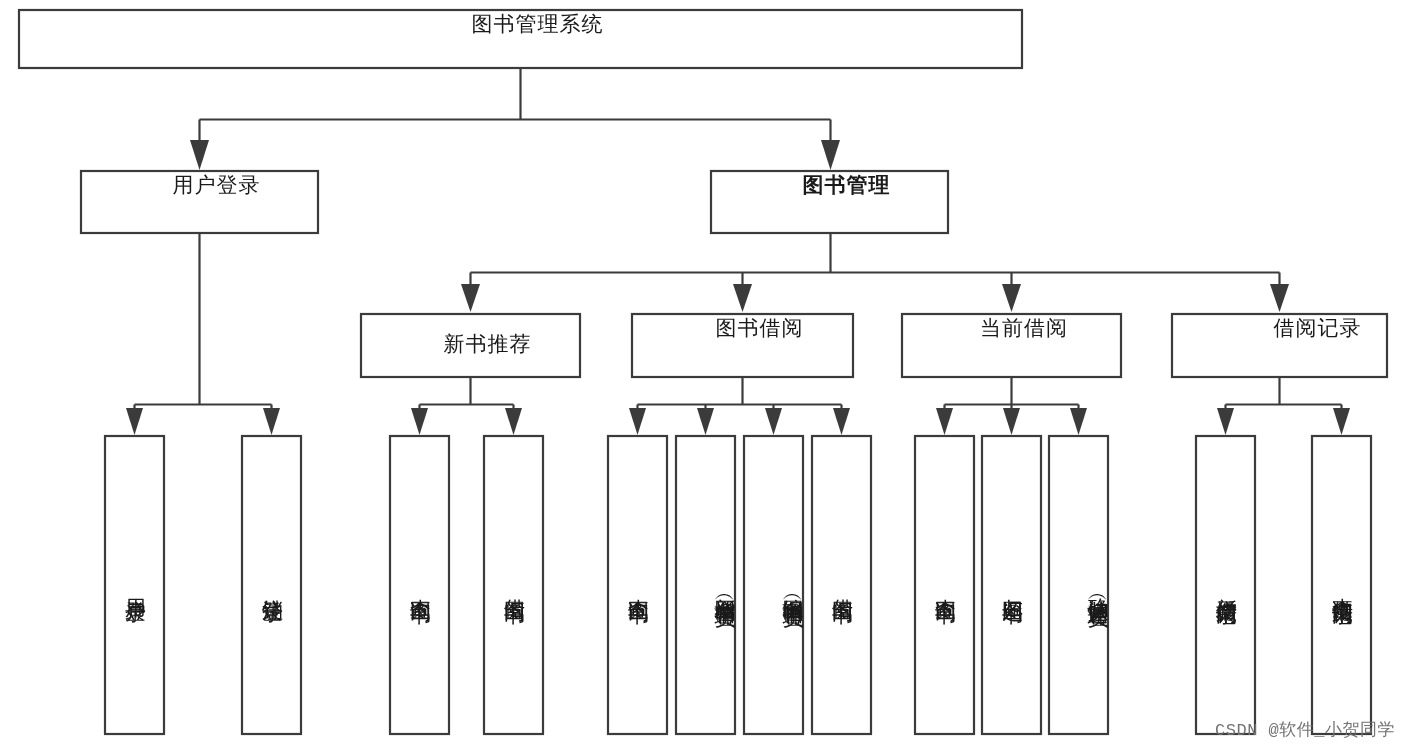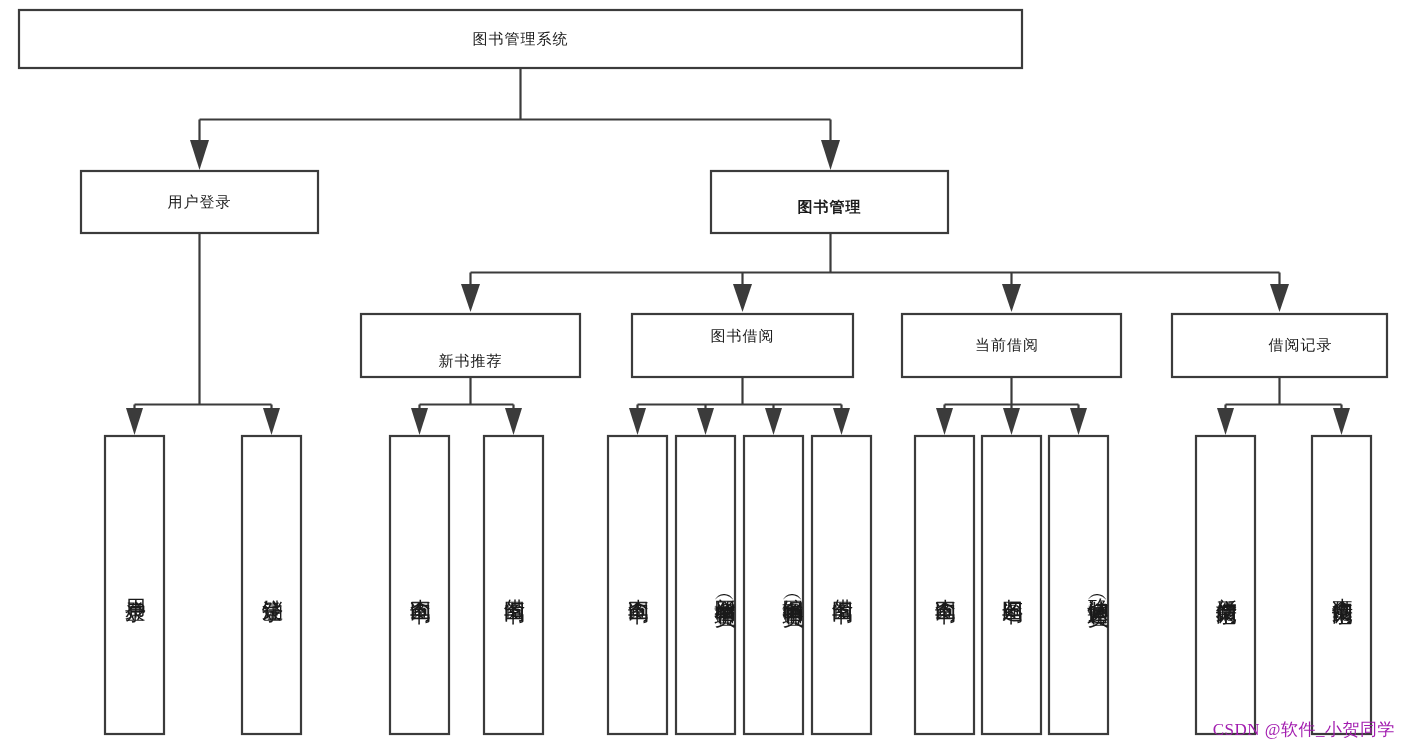--- a/index.html
+++ b/index.html
@@ -47,35 +47,35 @@
     font-size: 21px;
     line-height: 1.04;
     color: #1a1a1a;
     letter-spacing: 1.5px;
     pointer-events: none;
     text-align: center;
   }
   .hlabel-wrap {
     position: absolute;
     display: flex;
-    align-items: center;
     justify-content: center;
     font-family: "DejaVu Sans", "Liberation Sans", sans-serif;
-    font-size: 15px;
+    font-size: 21px;
     color: #1a1a1a;
     letter-spacing: 1px;
     pointer-events: none;
+    padding-left: 17px;
   }
   #watermark {
     position: absolute;
     right: 10px;
     bottom: 6px;
-    font-family: Liberation Serif, serif;
+    font-family: Liberation Mono, monospace;
     font-size: 17px;
-    color: #a21caf;
+    color: #737373;
     letter-spacing: 0.5px;
     white-space: nowrap;
   }
 </style>
 </head>
 <body>
 
 <svg id="diagram" viewBox="0 0 1405 747" xmlns="http://www.w3.org/2000/svg">
 
   <g>

